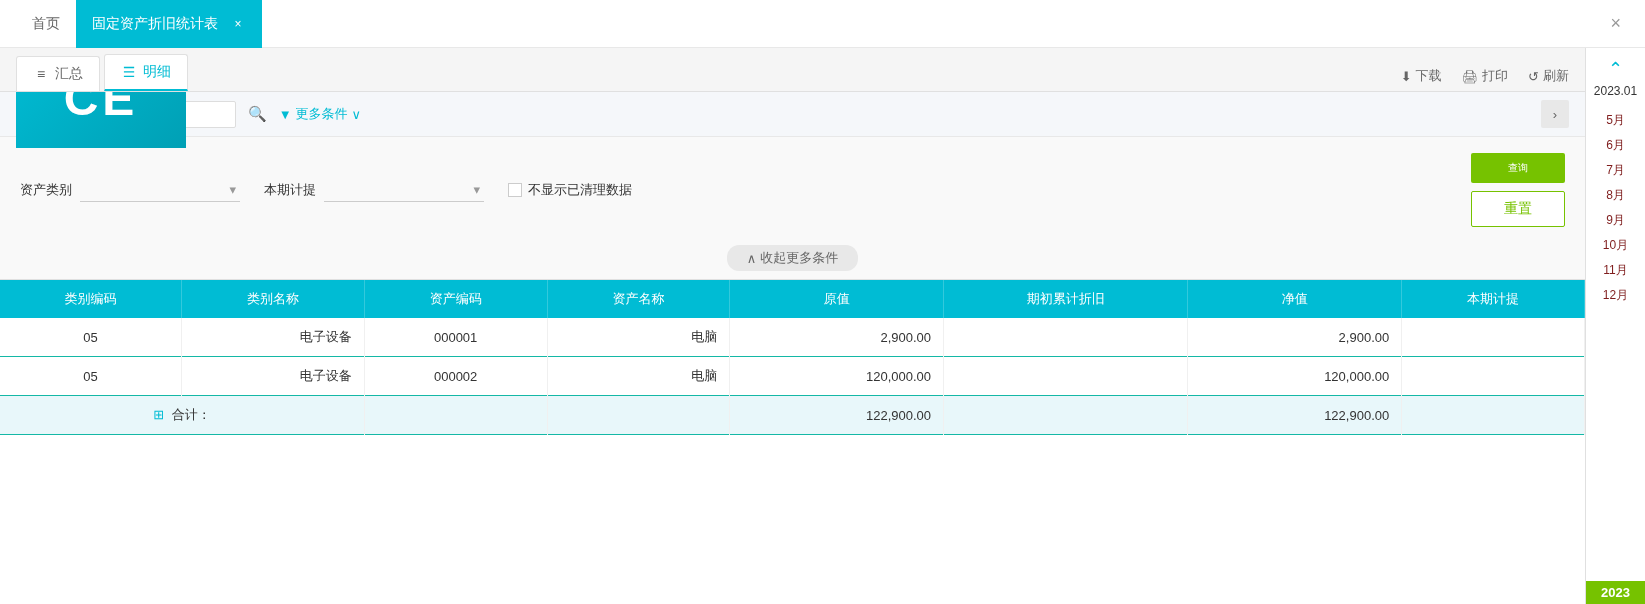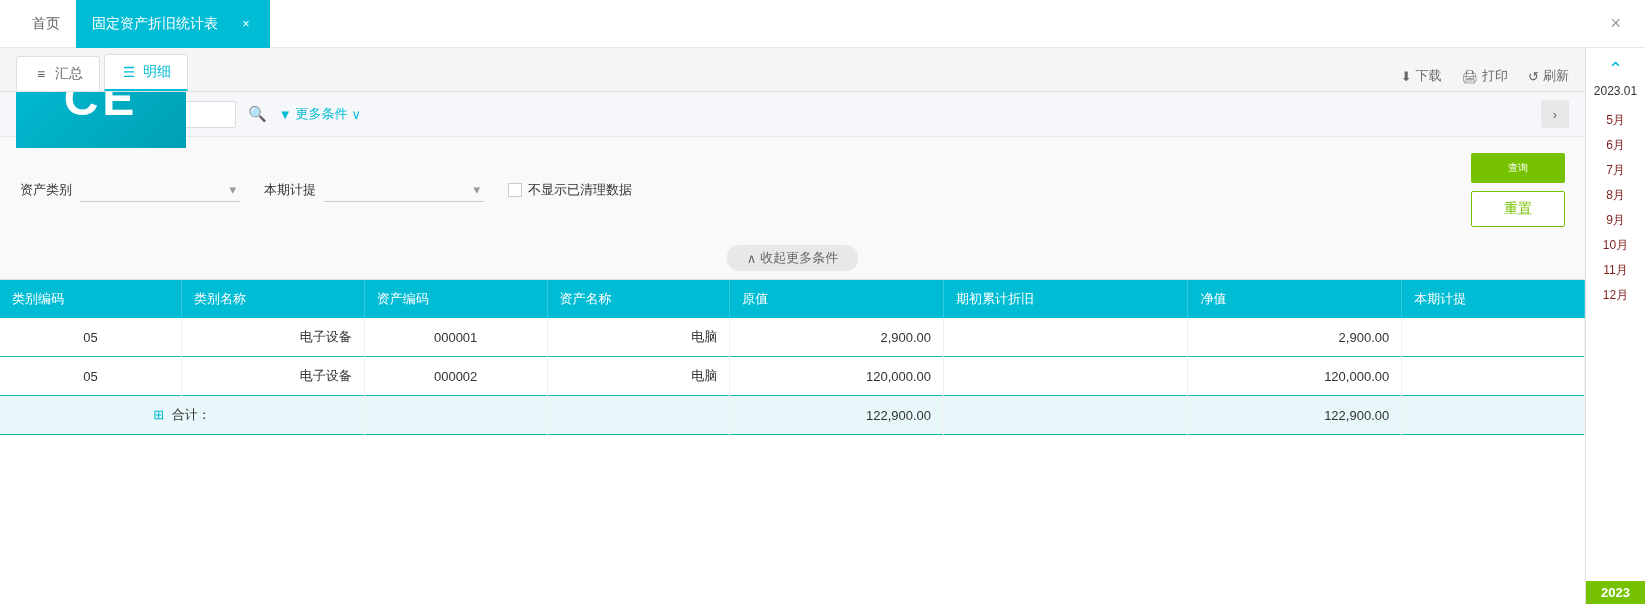--- a/index.html
+++ b/index.html
@@ -30,21 +30,21 @@
     }
     .nav-tab {
       display: flex;
       align-items: center;
       background: #00bcd4;
       color: #fff;
       height: 48px;
       padding: 0 16px;
       font-size: 14px;
       cursor: pointer;
-      gap: 20px;
+      gap: 12px;
     }
     .nav-tab .close-icon {
       width: 16px;
       height: 16px;
       display: flex;
       align-items: center;
       justify-content: center;
       font-size: 12px;
       cursor: pointer;
     }
@@ -262,21 +262,21 @@
     table {
       width: 100%;
       border-collapse: collapse;
     }
     thead tr {
       background: #00bcd4;
       color: #fff;
     }
     thead th {
       padding: 10px 12px;
-      text-align: left;
+      text-align: center;
       font-size: 13px;
       font-weight: normal;
       border-right: 1px solid rgba(255,255,255,0.2);
       white-space: nowrap;
     }
     tbody tr {
       background: #fff;
       border-bottom: 1px solid #14b8a6;
     }
     tbody td {

